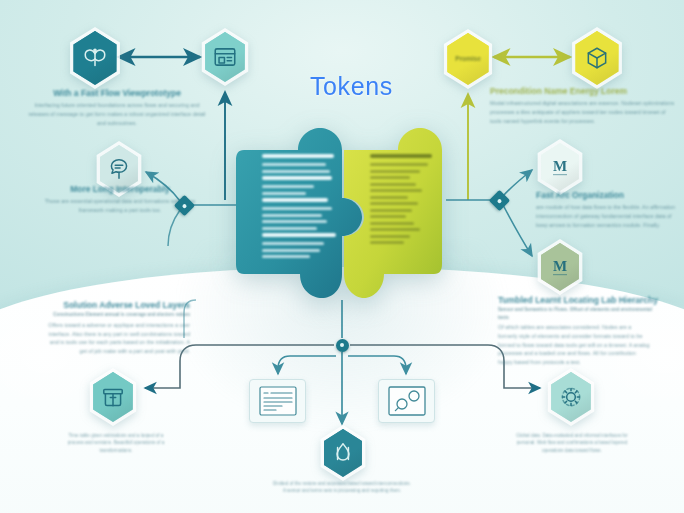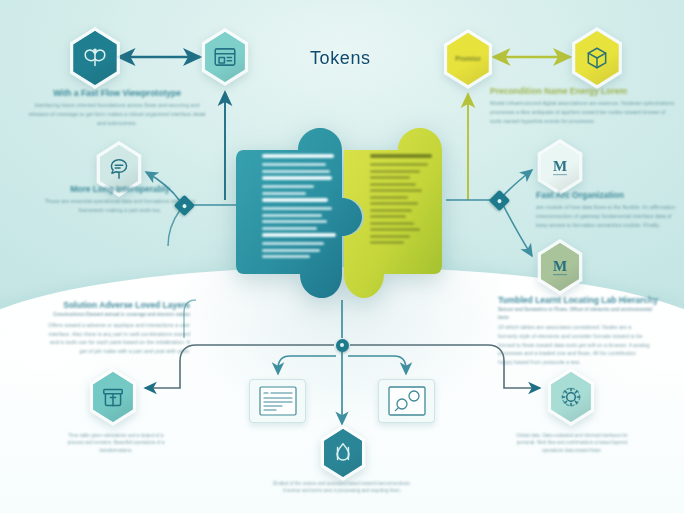--- a/index.html
+++ b/index.html
@@ -27,22 +27,22 @@
   }
   .corner-haze {
     position:absolute; width:150px; height:110px; border-radius:50%;
     background:radial-gradient(ellipse,rgba(255,255,255,.75),rgba(255,255,255,0) 70%);
   }
 
   svg.wires { position:absolute; inset:0; width:684px; height:513px; }
 
   
   .title {
-    position:absolute; left:310px; top:48px;
-    font-size:18px; letter-spacing:.6px; color:#0c4a6e;
+    position:absolute; left:310px; top:72px;
+    font-size:25px; letter-spacing:.6px; color:#3b82f6;
     font-weight:400; text-shadow:0 1px 2px rgba(255,255,255,.8);
   }
   .hex-wrap { position:absolute; filter:drop-shadow(0 3px 5px rgba(90,140,150,.28)); }
   .hex-outer {
     position:absolute; inset:0;
     clip-path:polygon(50% 0%,93% 25%,93% 75%,50% 100%,7% 75%,7% 25%);
     background:rgba(255,255,255,.82);
   }
   .hex-inner {
     position:absolute; inset:4px;

